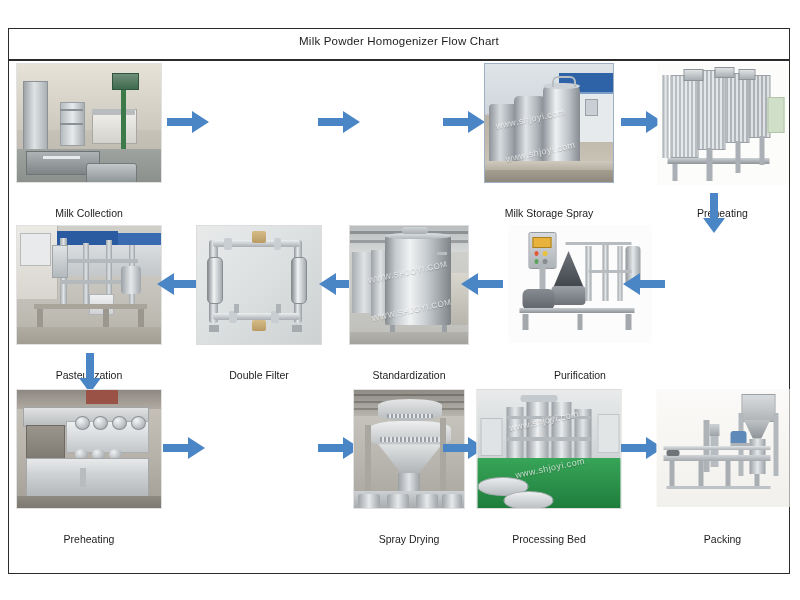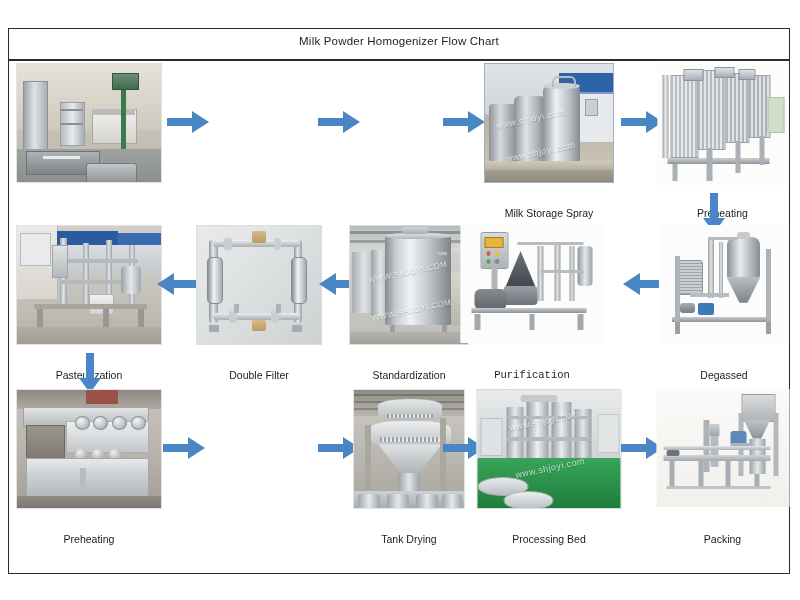--- a/index.html
+++ b/index.html
@@ -124,20 +124,21 @@
           <div style="left:52%;top:38%;width:30%;height:28%;background:linear-gradient(180deg,#f2f1ee,#d4d2cc);border:1px solid #a9a7a2;"></div>
           <div style="left:52%;top:38%;width:30%;height:5%;background:#b9bdc0;"></div>
           <div style="left:72%;top:12%;width:4%;height:62%;background:#3c7a4a;"></div>
           <div style="left:66%;top:8%;width:17%;height:12%;background:linear-gradient(180deg,#6f8f79,#3f6a4d);border:1px solid #2f5540;"></div>
           <div style="left:0;top:72%;width:100%;height:28%;background:linear-gradient(180deg,#9ea39f,#8b908d);"></div>
           <div style="left:6%;top:74%;width:50%;height:18%;background:linear-gradient(180deg,#aeb3b6,#7f8487);border:1px solid #6e7376;"></div>
           <div style="left:48%;top:84%;width:34%;height:16%;background:linear-gradient(180deg,#c2c7ca,#8d9295);border:1px solid #74797c;border-radius:3px;"></div>
           <div style="left:18%;top:78%;width:26%;height:3px;background:#e8ebec;"></div>
         </div>
       </div>
+      <div class="caption">Milk Collection</div>
     </div>
 
     <div class="arrow" style="left:156px;top:44px;">
       <svg viewBox="0 0 46 30">
           <polygon points="2,11 27,11 27,4 44,15 27,26 27,19 2,19" fill="#4a86c5"></polygon>
         </svg>
     </div>
 
 
     <div class="arrow" style="left:307px;top:44px;">
@@ -300,21 +301,21 @@
       </div>
       <div class="caption">Standardization</div>
     </div>
 
     <div class="arrow" style="left:450px;top:44px;">
       <svg viewBox="0 0 46 30">
           <polygon points="44,11 19,11 19,4 2,15 19,26 19,19 44,19" fill="#4a86c5"></polygon>
         </svg>
     </div>
 
-    <div class="cell" style="left:448px;width:150px;font-family:Liberation Mono, monospace;">
+    <div class="cell" style="left:496px;width:150px;">
       <div class="thumb" style="width:143px;height:118px;background:#fbfbfb;">
         <div class="pic">
           <div style="inset:0;background:#fcfcfc;"></div>
           <div style="left:14%;top:6%;width:18%;height:30%;background:linear-gradient(180deg,#d7dade,#aeb3b8);border:1px solid #949a9f;border-radius:2px;"></div>
           <div style="left:17%;top:10%;width:12%;height:8%;background:#e8b23c;border:1px solid #a8801f;"></div>
           <div style="left:18%;top:22%;width:3%;height:4%;border-radius:50%;background:#e05a3a;"></div>
           <div style="left:24%;top:22%;width:3%;height:4%;border-radius:50%;background:#e8c23c;"></div>
           <div style="left:18%;top:29%;width:3%;height:4%;border-radius:50%;background:#5aa35a;"></div>
           <div style="left:24%;top:29%;width:3%;height:4%;border-radius:50%;background:#888d92;"></div>
           <div style="left:22%;top:36%;width:4%;height:28%;background:#b1b6bb;"></div>
@@ -335,43 +336,20 @@
       </div>
       <div class="caption">Purification</div>
     </div>
 
     <div class="arrow" style="left:612px;top:44px;">
       <svg viewBox="0 0 46 30">
           <polygon points="44,11 19,11 19,4 2,15 19,26 19,19 44,19" fill="#4a86c5"></polygon>
         </svg>
     </div>
 
-    <div class="cell" style="left:648px;width:134px;">
-      <div class="thumb" style="width:130px;height:118px;background:#fbfbfb;">
-        <div class="pic">
-          <div style="inset:0;background:#fcfcfc;"></div>
-          <div style="left:52%;top:10%;width:26%;height:36%;background:linear-gradient(90deg,#8c9196,#e9ecee 40%,#b4b9be 72%,#878c91);border-radius:8px 8px 4px 4px;"></div>
-          <div style="left:52%;top:44%;width:26%;height:22%;background:linear-gradient(180deg,#b9bec3,#7f8489);clip-path:polygon(0 0,100% 0,62% 100%,38% 100%);"></div>
-          <div style="left:60%;top:6%;width:10%;height:6%;background:#c5cace;border-radius:3px 3px 0 0;"></div>
-          <div style="left:14%;top:30%;width:18%;height:28%;background:repeating-linear-gradient(180deg,#c9ced2 0px,#c9ced2 2px,#9ea3a8 2px,#9ea3a8 3px);border:1px solid #8f9499;border-radius:3px;"></div>
-          <div style="left:38%;top:10%;width:4%;height:52%;background:linear-gradient(90deg,#9aa0a5,#e3e6e8,#9aa0a5);"></div>
-          <div style="left:46%;top:14%;width:3%;height:48%;background:linear-gradient(90deg,#9aa0a5,#e3e6e8,#9aa0a5);"></div>
-          <div style="left:38%;top:10%;width:22%;height:3%;background:#b7bcc0;"></div>
-          <div style="left:24%;top:58%;width:30%;height:3%;background:#b7bcc0;"></div>
-          <div style="left:30%;top:66%;width:12%;height:10%;background:#3f78b8;border-radius:2px;"></div>
-          <div style="left:16%;top:66%;width:12%;height:9%;background:linear-gradient(180deg,#a9aeb3,#777c81);border-radius:3px;"></div>
-          <div style="left:10%;top:78%;width:76%;height:4%;background:linear-gradient(180deg,#c6cbcf,#8d9297);"></div>
-          <div style="left:12%;top:26%;width:4%;height:56%;background:#aeb3b8;"></div>
-          <div style="left:82%;top:20%;width:4%;height:62%;background:#aeb3b8;"></div>
-          <div style="left:12%;top:82%;width:4%;height:10%;background:#9aa0a4;"></div>
-          <div style="left:82%;top:82%;width:4%;height:10%;background:#9aa0a4;"></div>
-        </div>
-      </div>
-      <div class="caption">Degassed</div>
-    </div>
 
     <div class="arrow" style="left:66px;top:126px;width:30px;height:44px;">
       <svg viewBox="0 0 30 44">
           <polygon points="11,2 19,2 19,27 26,27 15,42 4,27 11,27" fill="#4a86c5"></polygon>
         </svg>
     </div>
   </div>
 
   <div class="row row-3">
 
@@ -429,21 +407,21 @@
           <div style="left:40%;top:70%;width:20%;height:18%;background:linear-gradient(90deg,#9ca1a6,#e1e4e6,#9ca1a6);"></div>
           <div style="left:78%;top:24%;width:6%;height:62%;background:#aaa7a1;"></div>
           <div style="left:10%;top:30%;width:5%;height:56%;background:#aaa7a1;"></div>
           <div style="left:0;top:86%;width:100%;height:14%;background:linear-gradient(180deg,#cdd1d3,#a9adb0);"></div>
           <div style="left:4%;top:88%;width:20%;height:12%;background:linear-gradient(90deg,#9fa4a9,#e6e9eb,#9fa4a9);border-radius:3px;"></div>
           <div style="left:30%;top:88%;width:20%;height:12%;background:linear-gradient(90deg,#9fa4a9,#e6e9eb,#9fa4a9);border-radius:3px;"></div>
           <div style="left:56%;top:88%;width:20%;height:12%;background:linear-gradient(90deg,#9fa4a9,#e6e9eb,#9fa4a9);border-radius:3px;"></div>
           <div style="left:80%;top:88%;width:18%;height:12%;background:linear-gradient(90deg,#9fa4a9,#e6e9eb,#9fa4a9);border-radius:3px;"></div>
         </div>
       </div>
-      <div class="caption">Tank Drying</div>
+      <div class="caption">Spray Drying</div>
     </div>
 
     <div class="arrow" style="left:432px;top:44px;">
       <svg viewBox="0 0 46 30">
           <polygon points="2,11 27,11 27,4 44,15 27,26 27,19 2,19" fill="#4a86c5"></polygon>
         </svg>
     </div>
 
     <div class="cell" style="left:465px;width:150px;">
       <div class="thumb" style="width:143px;height:118px;border:1px solid #dcdcdc;">

